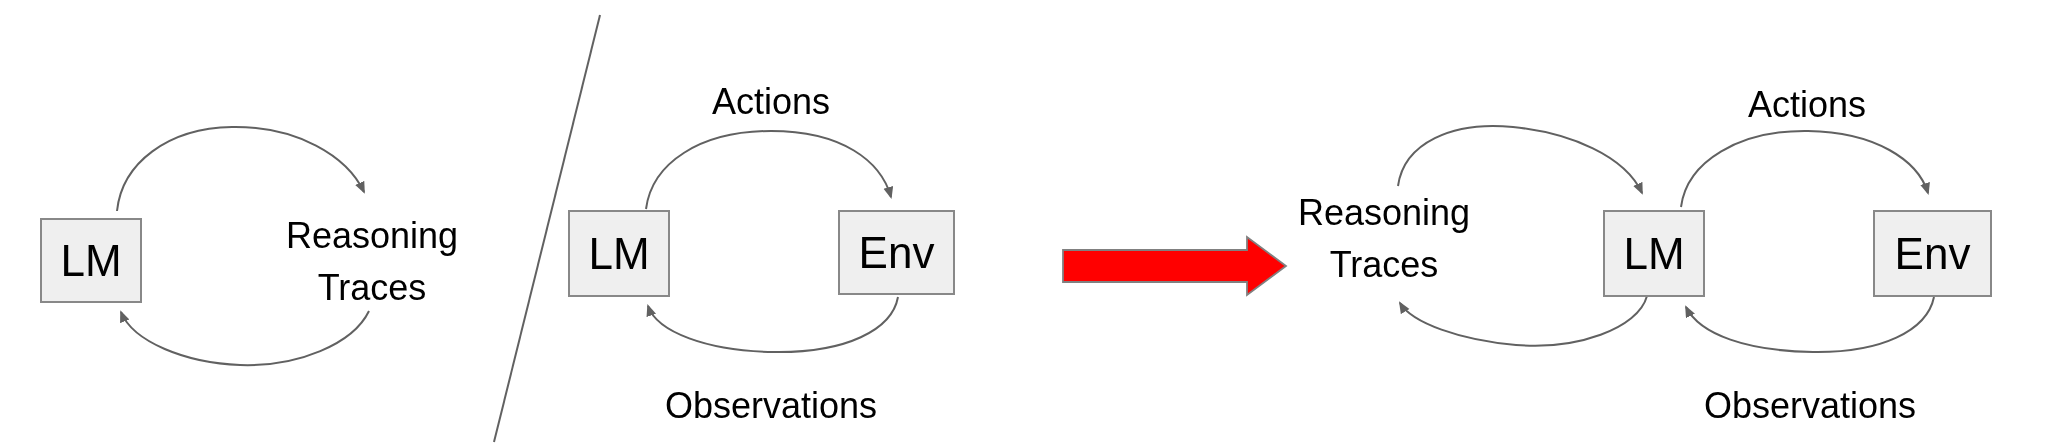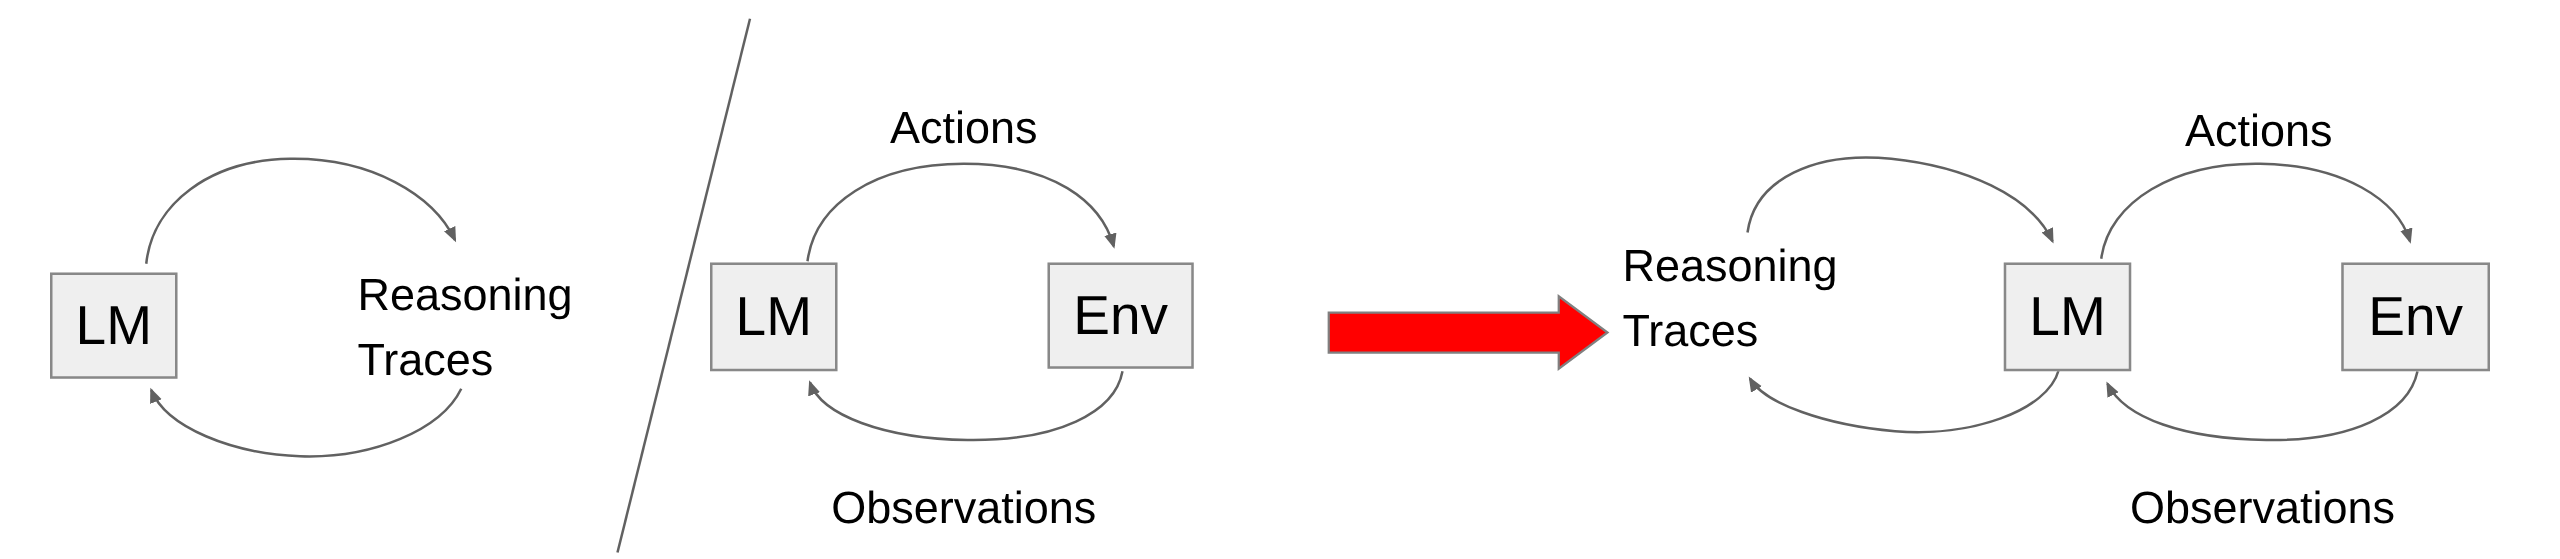--- a/index.html
+++ b/index.html
@@ -30,21 +30,21 @@
     border:2px solid var(--box-border);
     display:flex;align-items:center;justify-content:center;
     font-size:44px;color:var(--text);
     line-height:1;
   }
   .lbl{
     position:absolute;
     transform:translate(-50%,-50%);
     font-size:36px;color:var(--text);
     white-space:nowrap;
-    text-align:left;
+    text-align:center;
     line-height:52px;
   }
 </style>
 </head>
 <body>
 
 <div class="canvas">
 
   <svg class="layer" viewBox="0 0 2048 447">
     <defs>

